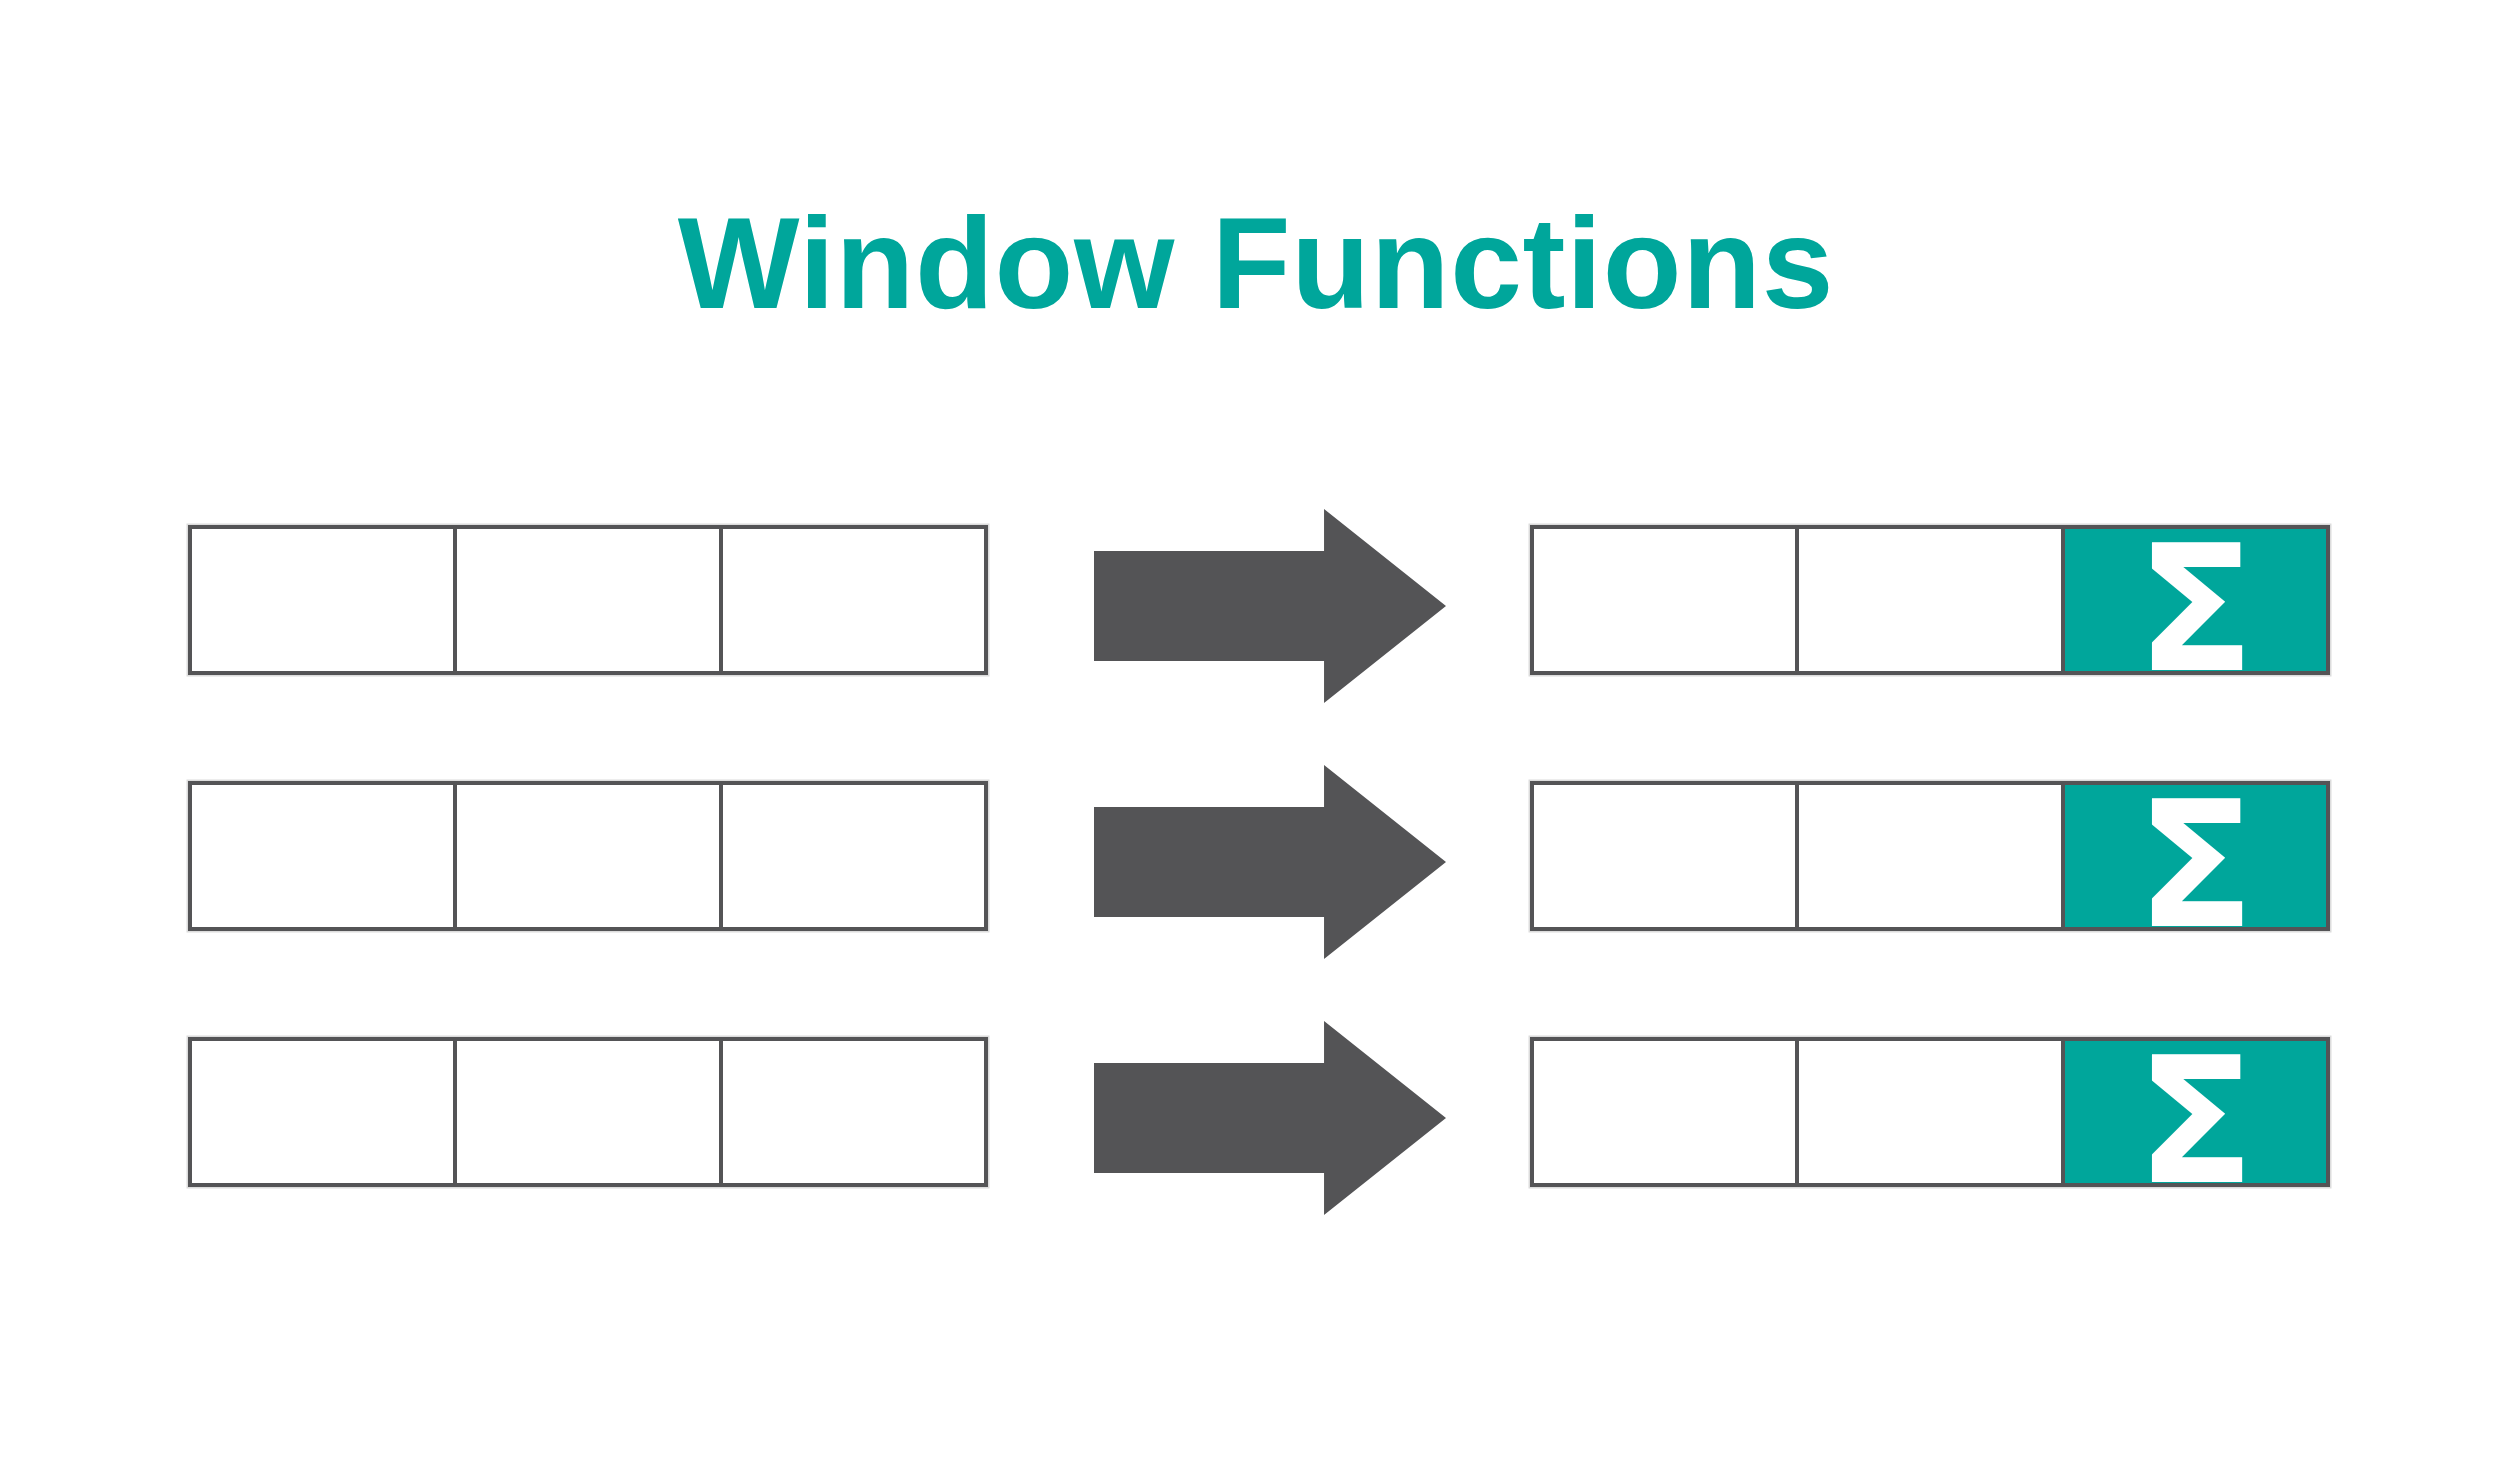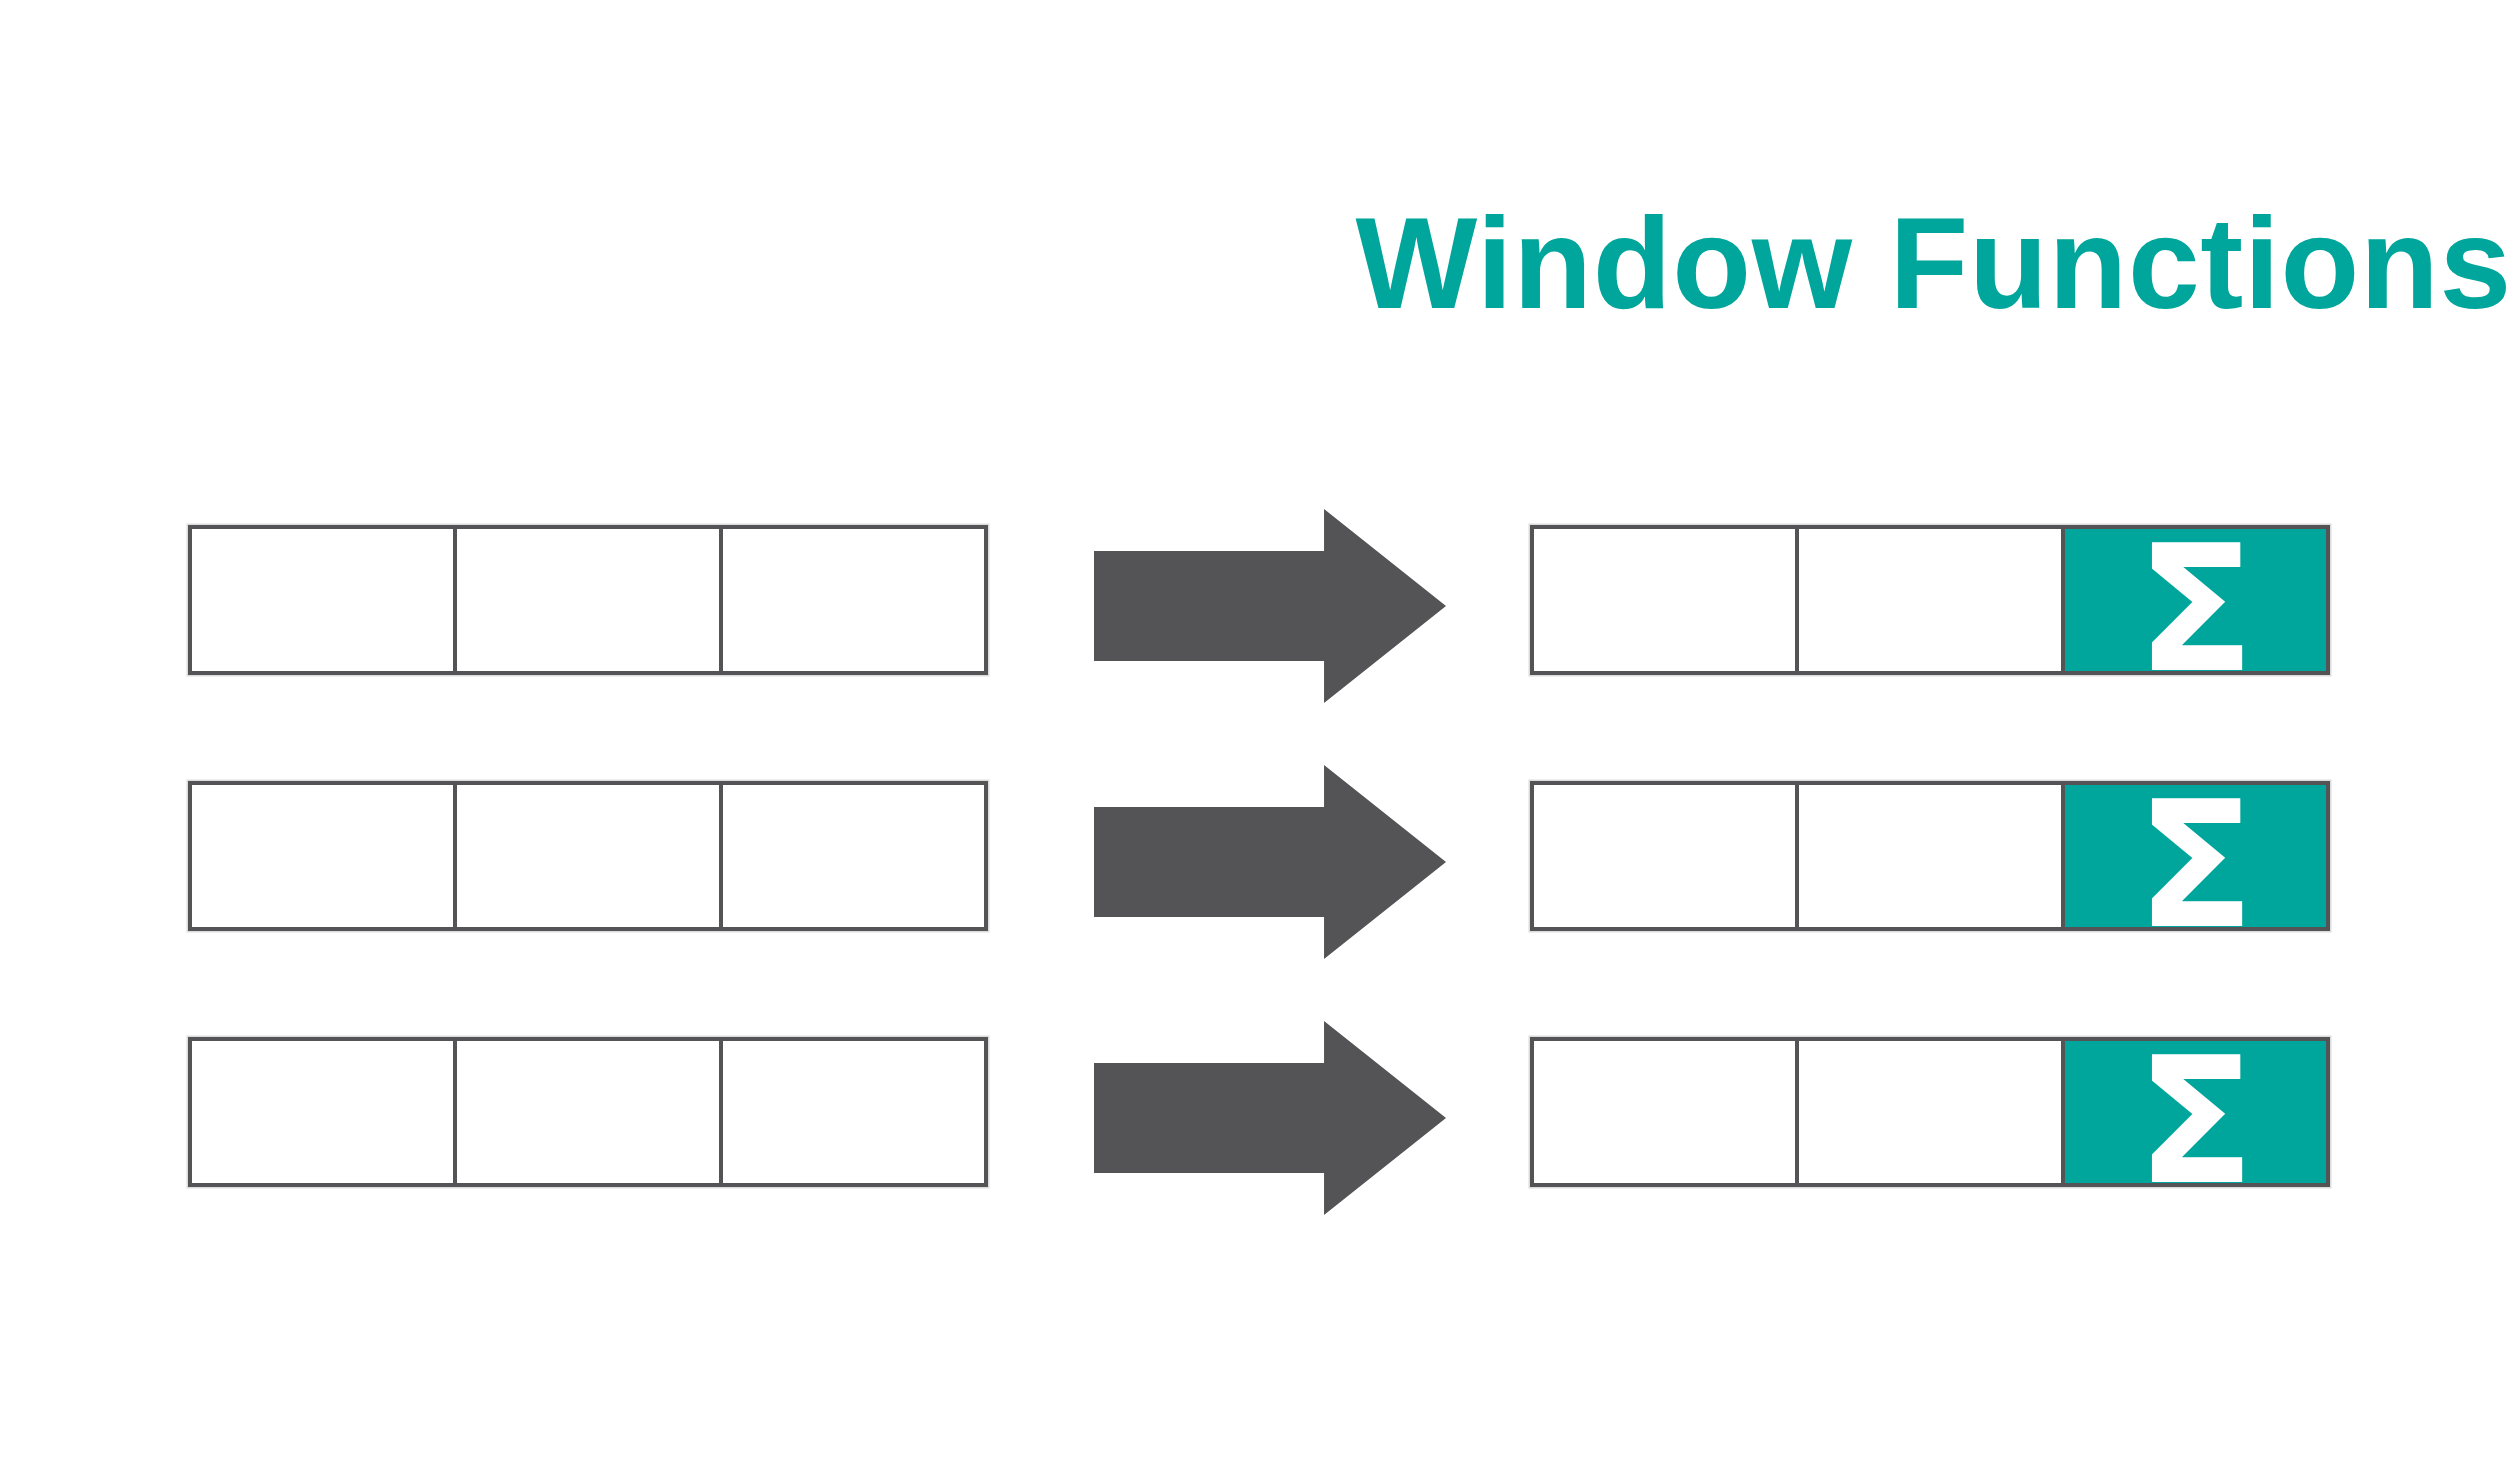--- a/index.html
+++ b/index.html
@@ -14,21 +14,21 @@
     height:1459px;
     background:#ffffff;
     overflow:hidden;
     font-family:"Liberation Sans", sans-serif;
   }
   .title{
     position:absolute;
     left:0; right:0;
     top:199px;
     margin:0;
-    text-align:right;
+    text-align:center;
     font-size:129px;
     line-height:1;
     font-weight:bold;
     letter-spacing:0.7px;
     color:var(--teal);
   }
   .table{
     position:absolute;
     width:800px;
     height:150px;

